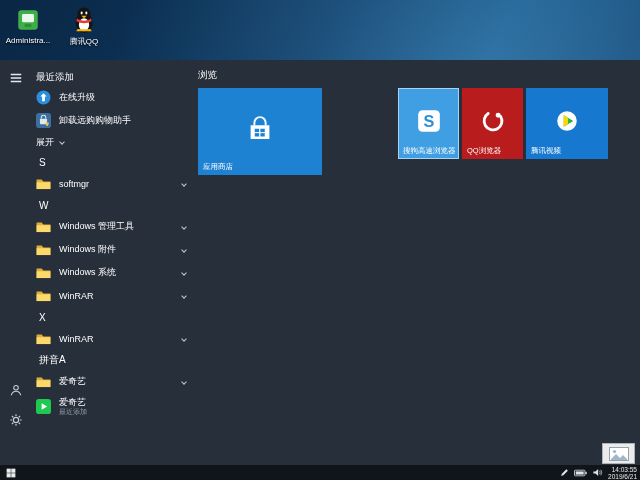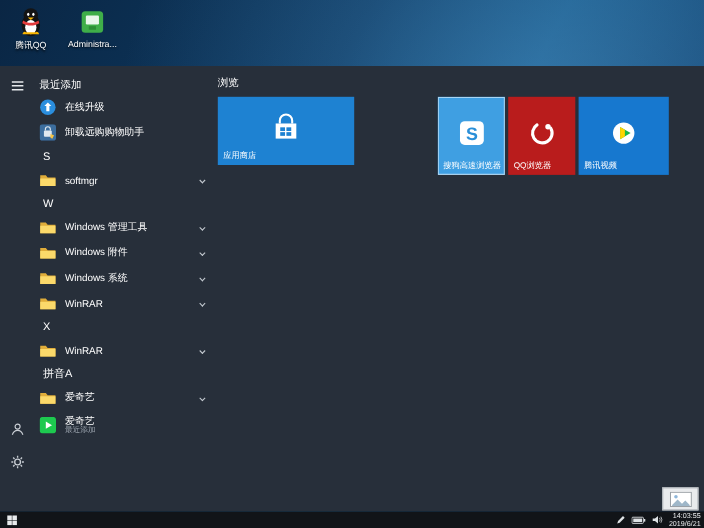--- a/index.html
+++ b/index.html
@@ -43,65 +43,65 @@
   .expand-row { height:20px; display:flex; align-items:center; gap:6px; padding-left:6px; font-size:9px; cursor:pointer; }
   .sub2 { display:flex; flex-direction:column; justify-content:center; line-height:10px; }
   .app-sub { font-size:7px; color:#98a1ab; }
 
   
   .tiles { position:absolute; left:196px; top:0; right:0; bottom:0; }
   .tiles-header { position:absolute; left:2px; top:9px; font-size:9.5px; color:#fff; }
   .tile { position:absolute; cursor:pointer; }
   .tile-label { position:absolute; left:5px; bottom:3px; font-size:7.5px; color:#fff; white-space:nowrap; }
   .tile-icon { position:absolute; left:0; right:0; top:8px; bottom:14px; display:flex; align-items:center; justify-content:center; }
-  .tile-store  { left:2px;   top:28px; width:124px; height:62px; }
+  .tile-store  { left:2px;   top:28px; width:124px; height:87px; }
   .tile-sogou  { left:202px; top:28px; width:61px;  height:71px; box-shadow:inset 0 0 0 1px rgba(255,255,255,0.55); }
   .tile-qqb    { left:266px; top:28px; width:61px;  height:71px; }
   .tile-tv     { left:330px; top:28px; width:82px;  height:71px; }
 
   
   .preview-panel { position:absolute; right:5px; bottom:16px; width:33px; height:21px;
     background:#e9ebed; border:1px solid #aeb3b8; display:flex; align-items:center; justify-content:center; cursor:pointer; }
 
   
   .taskbar { position:absolute; left:0; right:0; bottom:0; height:15px; background:#111418; display:flex; align-items:center; }
   .start-button { width:22px; height:15px; display:flex; align-items:center; justify-content:center; cursor:pointer; }
   .tray { margin-left:auto; display:flex; align-items:center; gap:5px; padding-right:3px; }
   .tray-ic { display:flex; align-items:center; cursor:pointer; }
   .clock { color:#e8eaec; font-size:6.5px; line-height:7px; text-align:right; cursor:pointer; }
 </style>
 </head>
 <body>
 
 <div class="desktop-icons">
+  <div class="desktop-icon">
+    <div class="dicon">
+      <svg width="26" height="26" viewBox="0 0 24 24">
+          <rect x="3" y="3" width="18" height="18" rx="3" fill="#3fae49"></rect>
+          <rect x="6.5" y="6.5" width="11" height="7.5" rx="1" fill="#eaf7ec"></rect>
+          <rect x="9" y="15.5" width="6" height="3" fill="#2c8f36"></rect>
+        </svg>
+    </div>
+    <div class="dlabel">Administra...</div>
+  </div>
   <div class="desktop-icon">
     <div class="dicon">
       <svg width="24" height="28" viewBox="0 0 24 30">
         <ellipse cx="12" cy="18" rx="9" ry="11" fill="#141414"></ellipse>
         <ellipse cx="12" cy="8.5" rx="7" ry="7" fill="#141414"></ellipse>
         <ellipse cx="12" cy="20" rx="5.5" ry="7" fill="#fff"></ellipse>
         <ellipse cx="9.5" cy="7.5" rx="1.1" ry="1.6" fill="#fff"></ellipse>
         <ellipse cx="14.5" cy="7.5" rx="1.1" ry="1.6" fill="#fff"></ellipse>
         <path d="M9 10.5h6l-3 2.5z" fill="#f7b500"></path>
         <path d="M4.5 13.5c4.5 3 10.5 3 15 0l.8 2.6c-5.3 3.2-11.3 3.2-16.6 0z" fill="#e43b3b"></path>
         <path d="M4 27c0-2 2-3 3-2h10c1-1 3 0 3 2z" fill="#f7b500"></path>
       </svg>
     </div>
     <div class="dlabel">腾讯QQ</div>
   </div>
-  <div class="desktop-icon">
-    <div class="dicon">
-      <svg width="26" height="26" viewBox="0 0 24 24">
-          <rect x="3" y="3" width="18" height="18" rx="3" fill="#3fae49"></rect>
-          <rect x="6.5" y="6.5" width="11" height="7.5" rx="1" fill="#eaf7ec"></rect>
-          <rect x="9" y="15.5" width="6" height="3" fill="#2c8f36"></rect>
-        </svg>
-    </div>
-    <div class="dlabel">Administra...</div>
-  </div>
 </div>
 
 <div class="start-menu">
 
   <div class="rail">
     <div class="rail-btn rail-menu">
       <svg width="14" height="14" viewBox="0 0 16 16" stroke="#e6e9ec" stroke-width="1.6">
           <path d="M2 4h12M2 8h12M2 12h12"></path>
         </svg>
     </div>
@@ -138,20 +138,24 @@
         <svg width="15" height="15" viewBox="0 0 16 16">
             <rect width="16" height="16" rx="3" fill="#3c6e9f"></rect>
             <path d="M5.6 6V4.8a2.4 2.4 0 014.8 0V6" fill="none" stroke="#dfe8f0" stroke-width="1.1"></path>
             <rect x="4.2" y="6" width="7.6" height="6" rx="1" fill="#dfe8f0"></rect>
             <path d="M10.5 9.5l3.5 1-1.6 3.5-1.9-1z" fill="#f6c344"></path>
           </svg>
       </span>
       <span class="app-label">卸载远购购物助手</span>
     </div>
 
+    <div class="expand-row">
+      <span>展开</span>
+      <span class="chev"></span>
+    </div>
 
     <div class="letter-header">S</div>
     <div class="app-row">
       <span class="appicon">
           <svg width="15" height="12" viewBox="0 0 16 13">
             <path d="M.5 1.5h5.5l1.8 2.2H15.5v8.3H.5z" fill="#e0ad3a"></path>
             <path d="M.5 4.6h15v7.4H.5z" fill="#fbd96a"></path>
           </svg>
         </span>
       <span class="app-label">softmgr</span>

